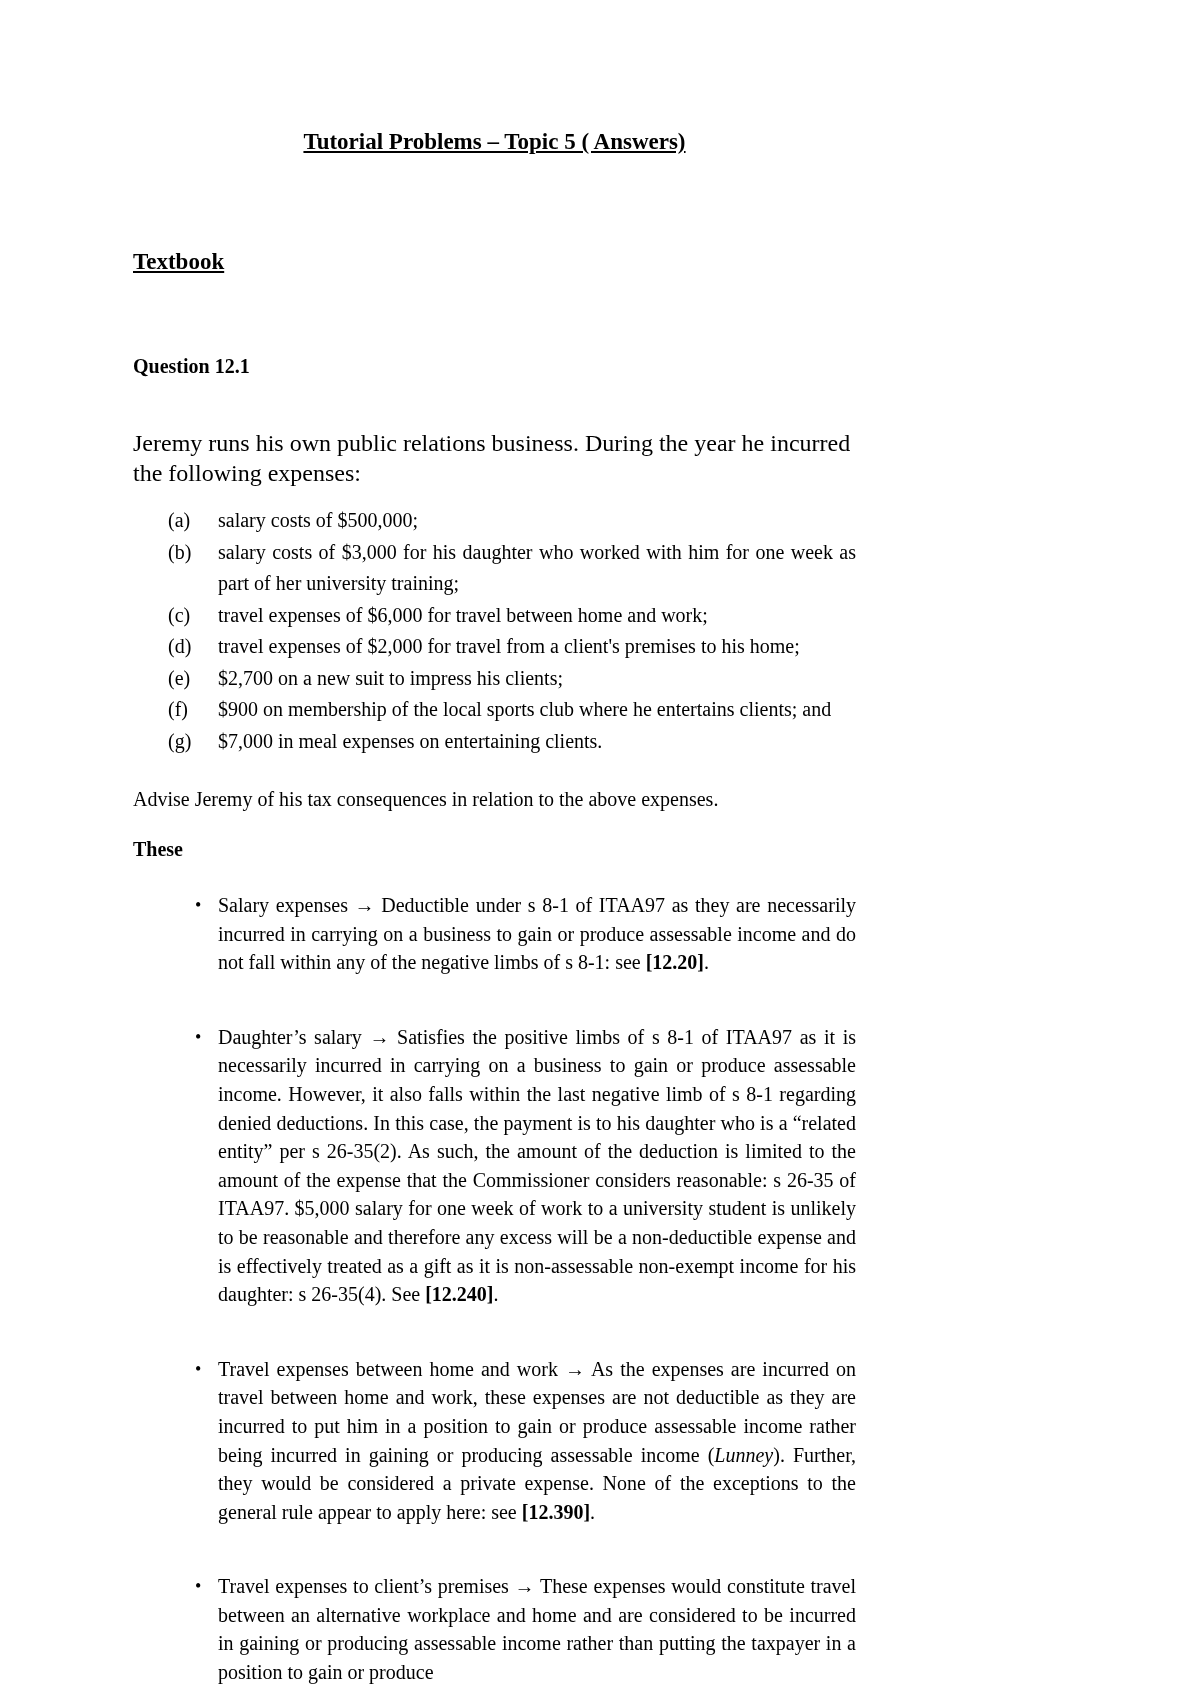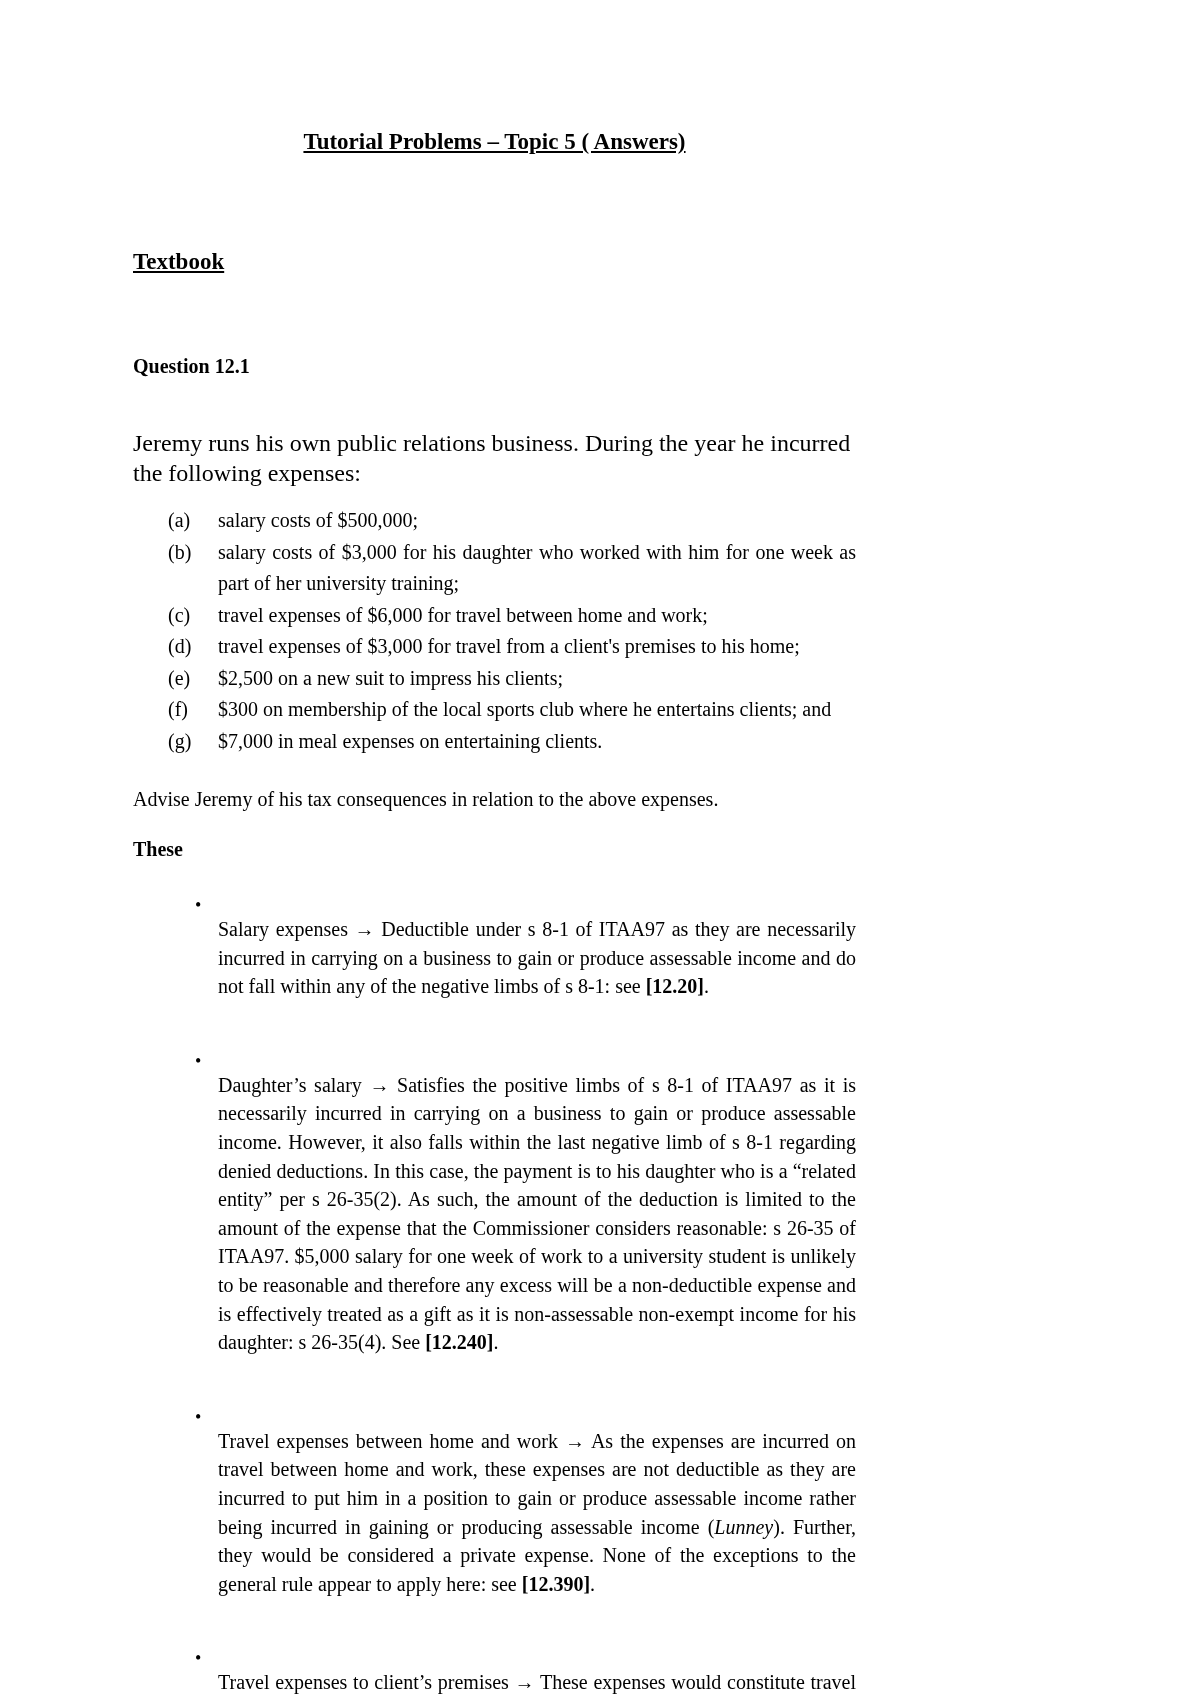--- a/index.html
+++ b/index.html
@@ -84,21 +84,20 @@
     margin-bottom: 46px;
   }
   .bullet .marker {
     width: 23px;
     flex-shrink: 0;
     font-size: 18px;
   }
   .bullet .btext {
     flex: 1;
     text-align: justify;
-    margin-top: 24px;
   }
 </style>
 </head>
 <body>
 
 <div class="page">
 
   <h1 class="doc-title">Tutorial Problems – Topic 5 ( Answers)</h1>
 
   <h2 class="section-heading">Textbook</h2>
@@ -115,29 +114,29 @@
     <li class="qitem">
       <span class="qlabel">(b)</span>
       <span class="qtext">salary costs of $3,000 for his daughter who worked with him for one week as part of her university training;</span>
     </li>
     <li class="qitem">
       <span class="qlabel">(c)</span>
       <span class="qtext">travel expenses of $6,000 for travel between home and work;</span>
     </li>
     <li class="qitem">
       <span class="qlabel">(d)</span>
-      <span class="qtext">travel expenses of $3,000 for travel from a client's premises to his home;</span>
+      <span class="qtext">travel expenses of $2,000 for travel from a client's premises to his home;</span>
     </li>
     <li class="qitem">
       <span class="qlabel">(e)</span>
-      <span class="qtext">$2,500 on a new suit to impress his clients;</span>
+      <span class="qtext">$2,700 on a new suit to impress his clients;</span>
     </li>
     <li class="qitem">
       <span class="qlabel">(f)</span>
-      <span class="qtext">$300 on membership of the local sports club where he entertains clients; and</span>
+      <span class="qtext">$900 on membership of the local sports club where he entertains clients; and</span>
     </li>
     <li class="qitem">
       <span class="qlabel">(g)</span>
       <span class="qtext">$7,000 in meal expenses on entertaining clients.</span>
     </li>
   </ol>
 
   <p class="closing">Advise Jeremy of his tax consequences in relation to the above expenses.</p>
 
   <h3 class="answer-heading">These</h3>

